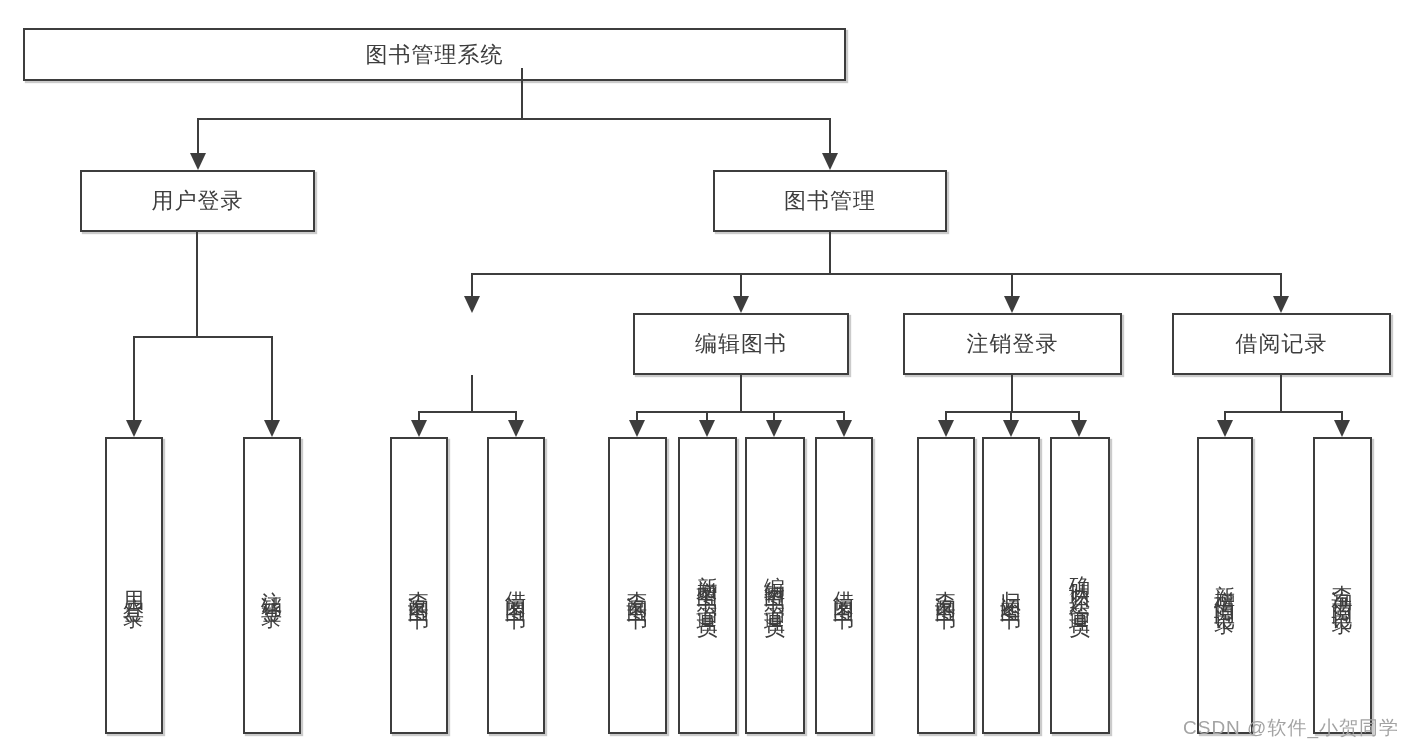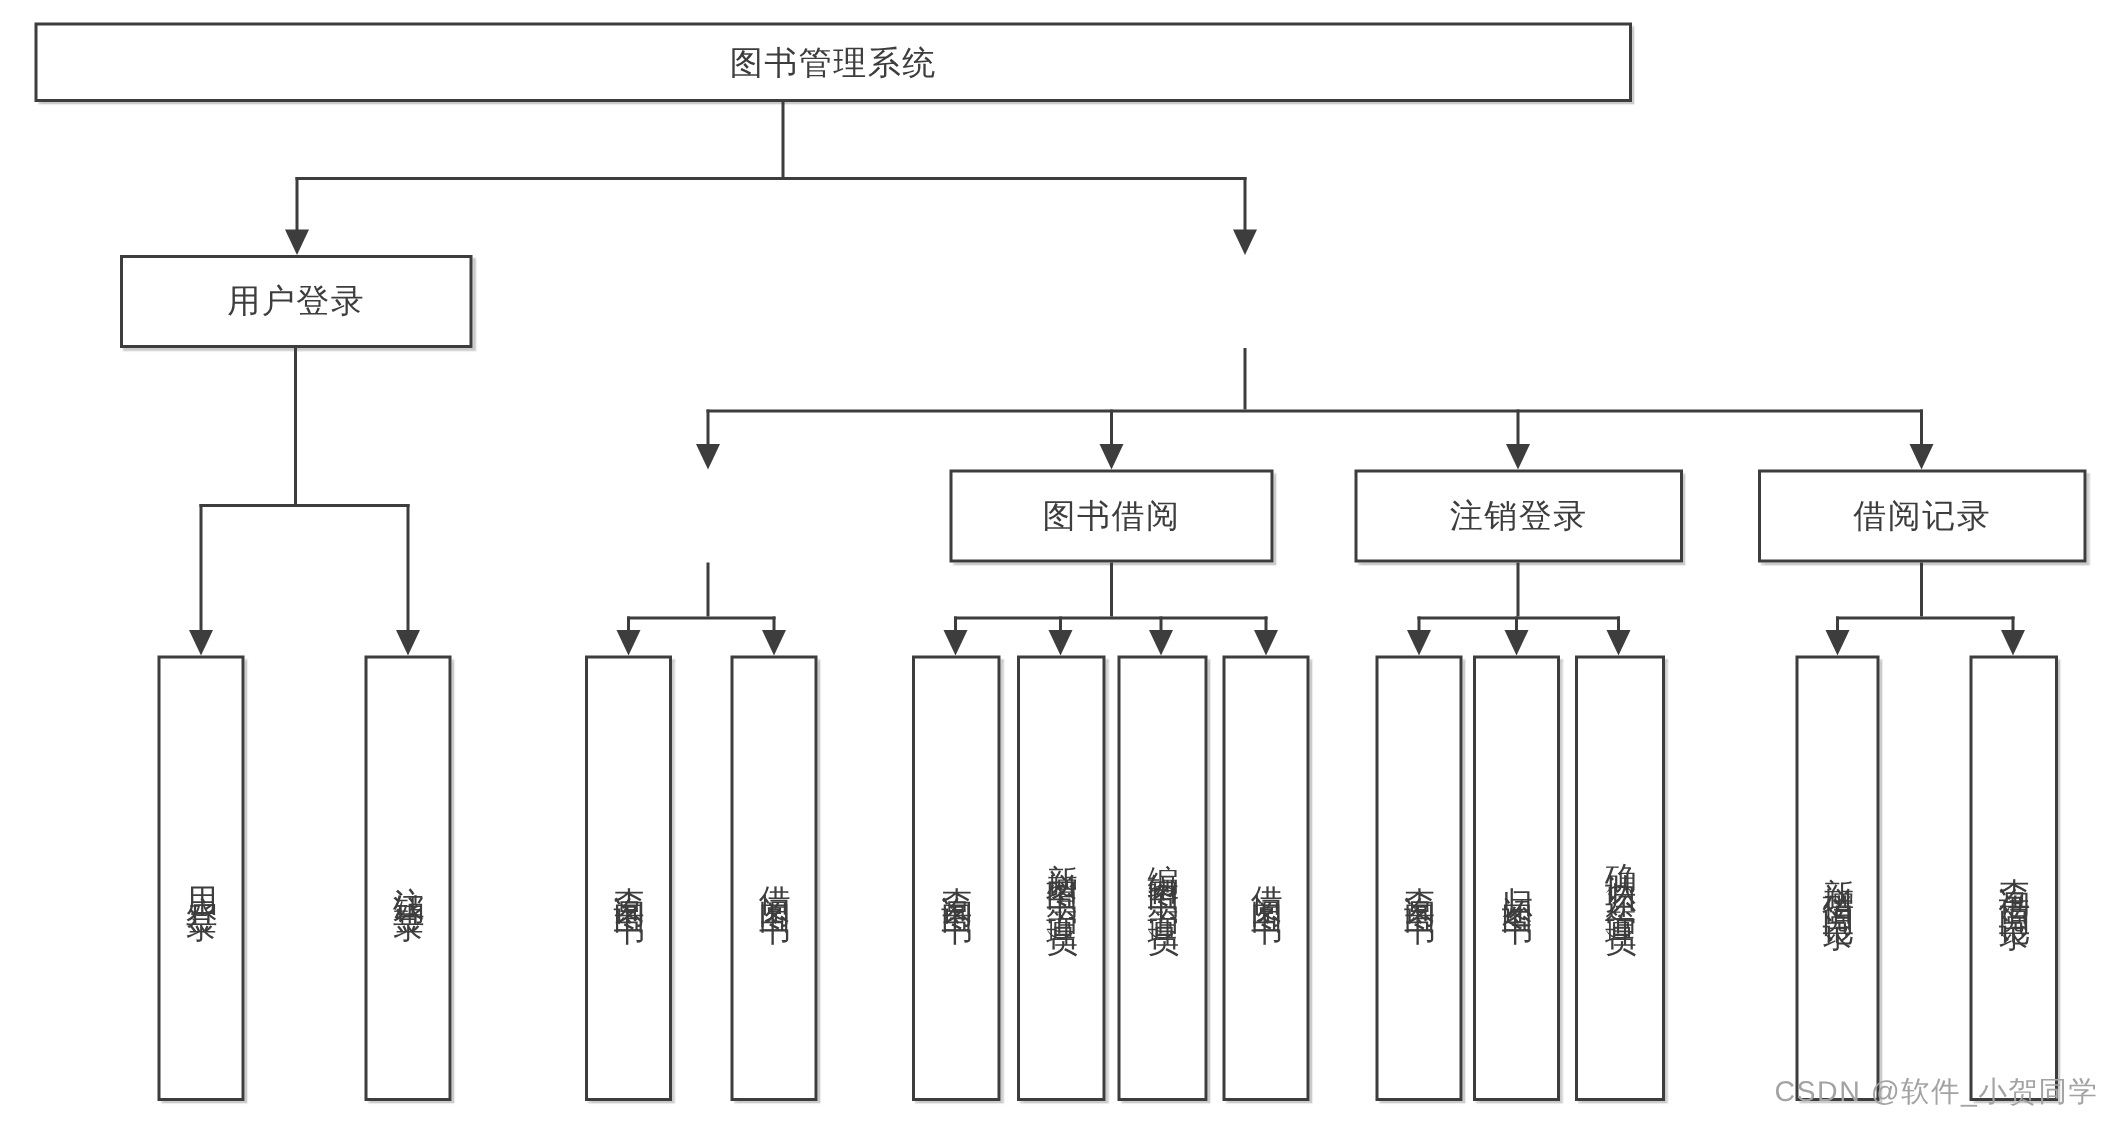--- a/index.html
+++ b/index.html
@@ -35,25 +35,26 @@
   .watermark{
     position:absolute;left:1183px;top:715px;
     font-size:19px;color:var(--wm);letter-spacing:1px;white-space:nowrap;
   }
 </style>
 </head>
 <body>
 
 <div class="stage">
 
-  <div class="node h" style="left:23px;top:15px;width:1065px;height:53px">图书管理系统</div>
+  <div class="node h" style="left:23px;top:28px;width:823px;height:53px">图书管理系统</div>
 
   <div class="node h" style="left:80px;top:170px;width:235px;height:62px">用户登录</div>
+  <div class="node h" style="left:713px;top:170px;width:234px;height:62px">图书管理</div>
 
-  <div class="node h" style="left:633px;top:313px;width:216px;height:62px">图书借阅</div>
+  <div class="node h" style="left:633px;top:313px;width:216px;height:62px">编辑图书</div>
   <div class="node h" style="left:903px;top:313px;width:219px;height:62px">注销登录</div>
   <div class="node h" style="left:1172px;top:313px;width:219px;height:62px">借阅记录</div>
 
   <div class="node v" style="left:105px;top:437px;width:58px;height:297px">用户登录</div>
   <div class="node v" style="left:243px;top:437px;width:58px;height:297px">注销登录</div>
 
   <div class="node v" style="left:390px;top:437px;width:58px;height:297px">查询图书</div>
   <div class="node v" style="left:487px;top:437px;width:58px;height:297px">借阅图书</div>
 
   <div class="node v" style="left:608px;top:437px;width:59px;height:297px">查询图书</div>

